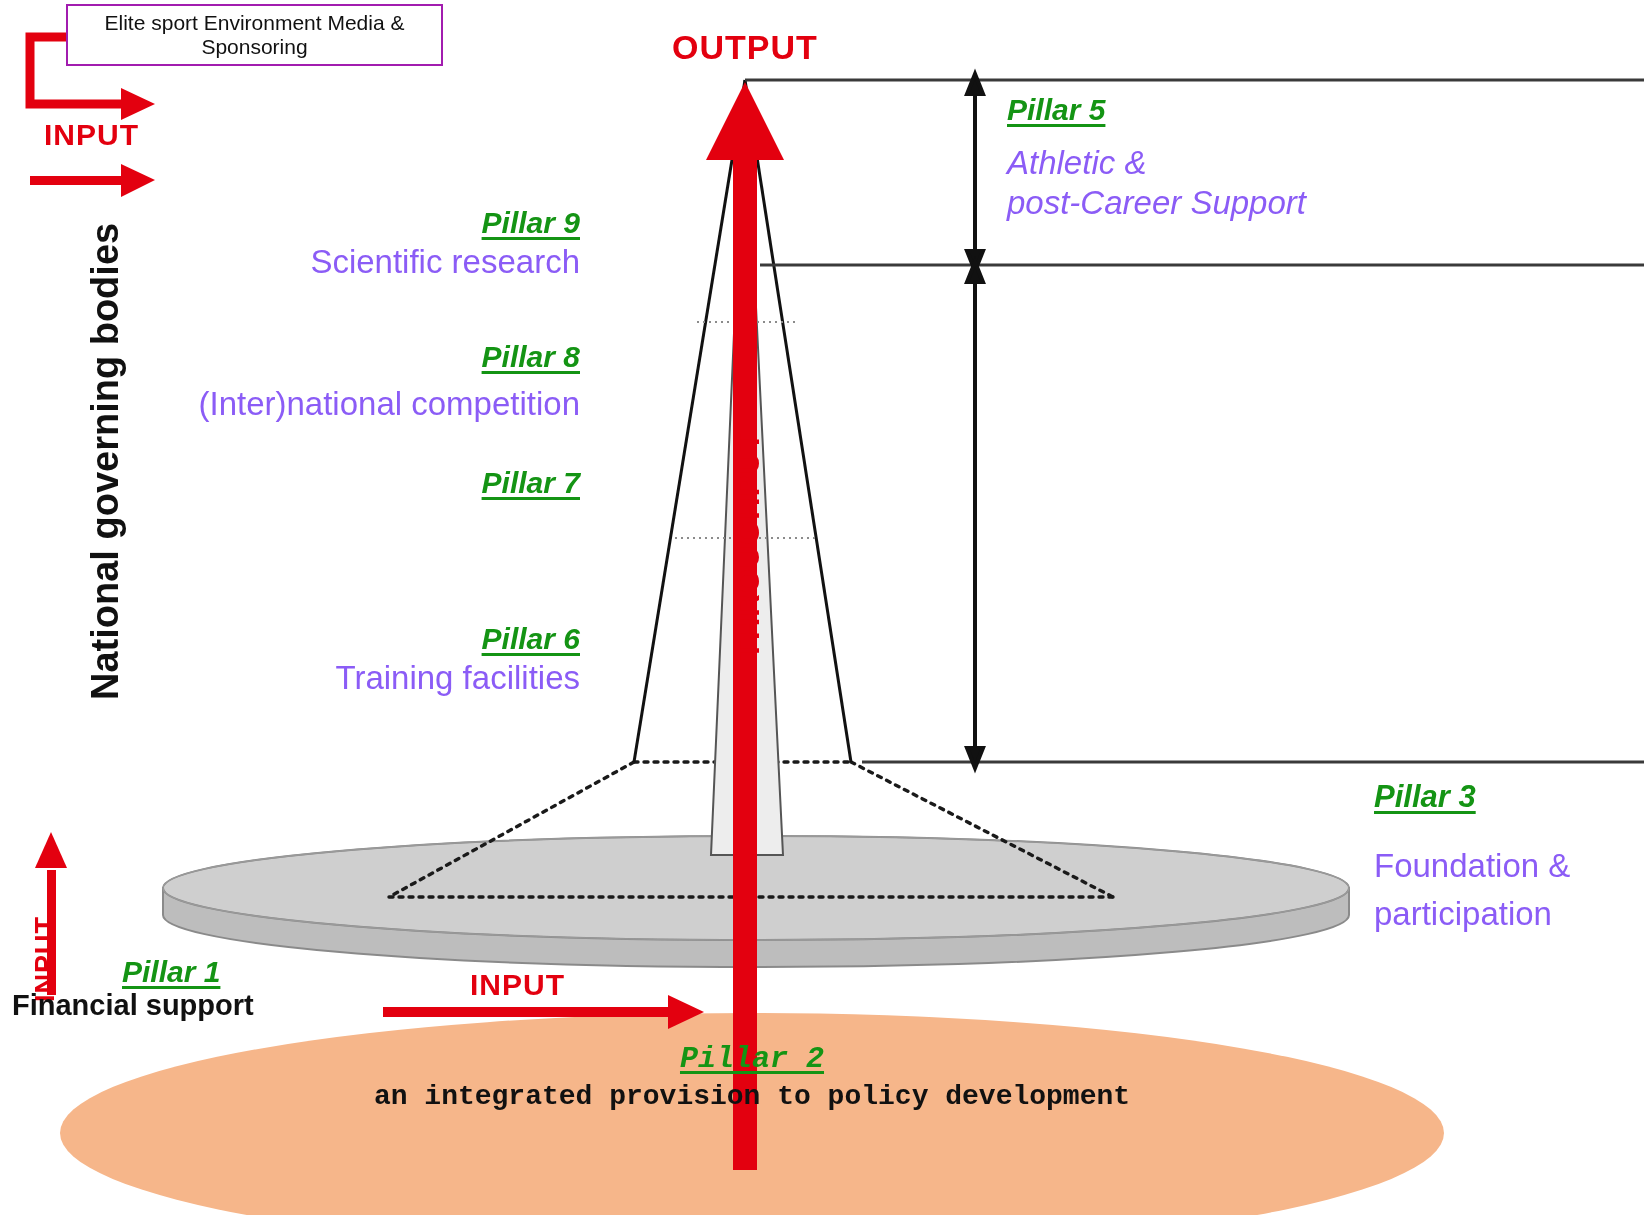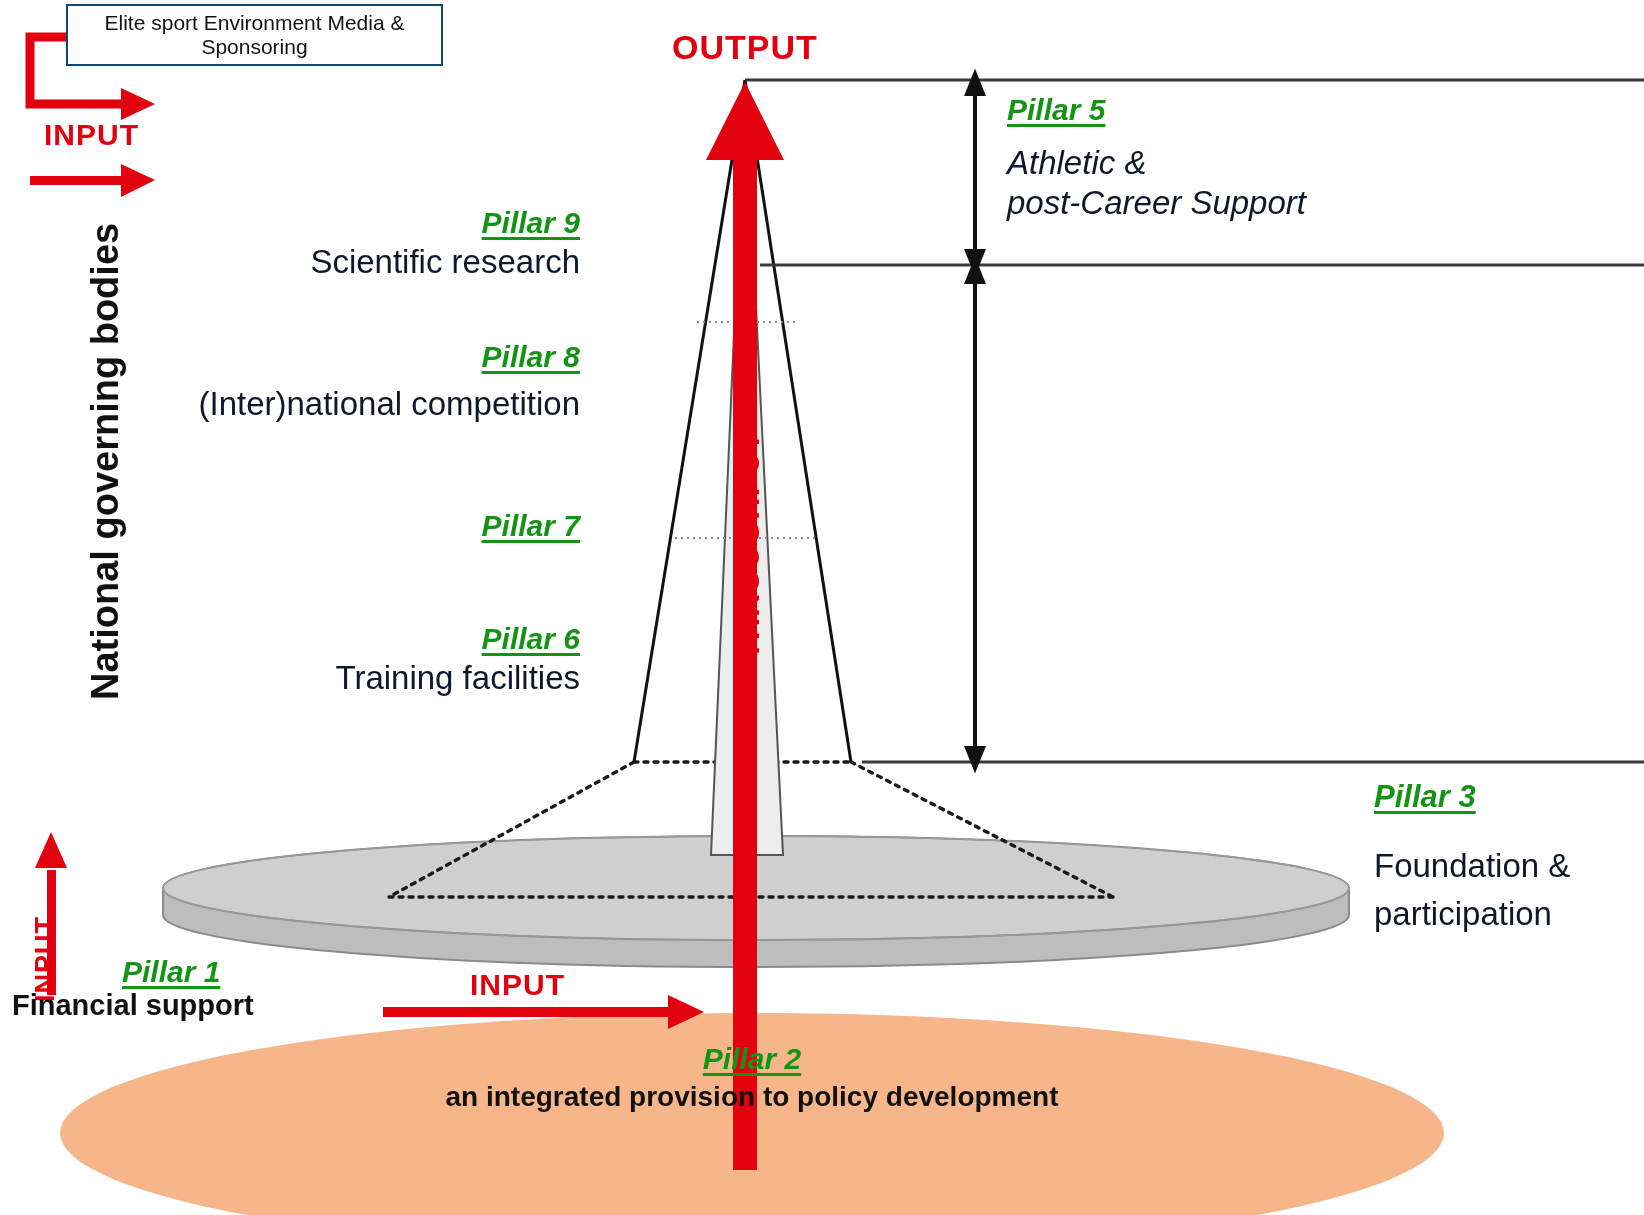--- a/index.html
+++ b/index.html
@@ -3,33 +3,33 @@
 <meta charset="utf-8">
 <style>
   html,body{margin:0;padding:0;background:#ffffff;}
   body{width:1644px;height:1215px;overflow:hidden;font-family:"Liberation Sans",sans-serif;}
   #stage{position:relative;width:1644px;height:1215px;background:#fff;overflow:hidden;}
   .abs{position:absolute;}
 
   
   #env-box{
     left:66px;top:4px;width:377px;height:62px;
-    border:2px solid #0c4a6e;background:#fff;
+    border:2px solid #a21caf;background:#fff;
     display:flex;align-items:center;justify-content:center;
     text-align:center;line-height:1.12;font-size:21px;color:#111;
     box-sizing:border-box;z-index:7;
   }
 
   
   .pillar-tag{
     font-style:italic;font-weight:bold;color:#149414;
     text-decoration:underline;text-decoration-thickness:3px;
     text-underline-offset:4px;white-space:nowrap;
   }
-  .pillar-body{color:#0f172a;white-space:pre-line;}
+  .pillar-body{color:#8b5cf6;white-space:pre-line;}
 
   .left-col{text-align:right;line-height:1.12;}
   .right-col{text-align:left;line-height:1.22;}
 
   .fs30{font-size:30px;}
   .fs31{font-size:31px;}
   .fs33{font-size:33px;}
 
   
   .redlabel{font-weight:bold;color:#e3000f;letter-spacing:1px;}
@@ -138,21 +138,21 @@
   <div class="abs left-col" style="left:100px;top:206px;width:480px;">
     <div class="pillar-tag fs30">Pillar 9</div>
     <div class="pillar-body fs33" style="margin-top:4px;">Scientific research</div>
   </div>
 
   <div class="abs left-col" style="left:80px;top:340px;width:500px;">
     <div class="pillar-tag fs30">Pillar 8</div>
     <div class="pillar-body fs33" style="margin-top:12px;">(Inter)national competition</div>
   </div>
 
-  <div class="abs left-col" style="left:80px;top:466px;width:500px;margin-top:43px;">
+  <div class="abs left-col" style="left:80px;top:466px;width:500px;">
     <div class="pillar-tag fs30">Pillar 7</div>
   </div>
 
   <div class="abs left-col" style="left:100px;top:622px;width:480px;">
     <div class="pillar-tag fs30">Pillar 6</div>
     <div class="pillar-body fs33" style="margin-top:4px;">Training facilities</div>
   </div>
 
   <div class="abs right-col" style="left:1007px;top:92px;width:620px;">
     <div class="pillar-tag fs30">Pillar 5</div>
@@ -167,18 +167,18 @@
 participation</div>
   </div>
 
   <div class="abs" style="left:122px;top:955px;">
     <div class="pillar-tag fs30">Pillar 1</div>
     <div style="margin-top:0;font-size:29px;font-weight:bold;color:#111;white-space:nowrap;margin-left:-110px;">Financial support</div>
   </div>
 
   <div class="abs redlabel" style="left:470px;top:968px;font-size:30px;">INPUT</div>
 
-  <div class="abs" style="left:0px;top:1042px;width:1504px;text-align:center;">
+  <div class="abs" style="left:0px;top:1042px;width:1504px;text-align:center;font-family:Liberation Mono, monospace;">
     <div class="pillar-tag fs30" style="display:inline-block;">Pillar 2</div>
     <div style="margin-top:5px;font-size:28px;font-weight:bold;color:#111;">an integrated provision to policy development</div>
   </div>
 
 </div>
 
 </body></html>

